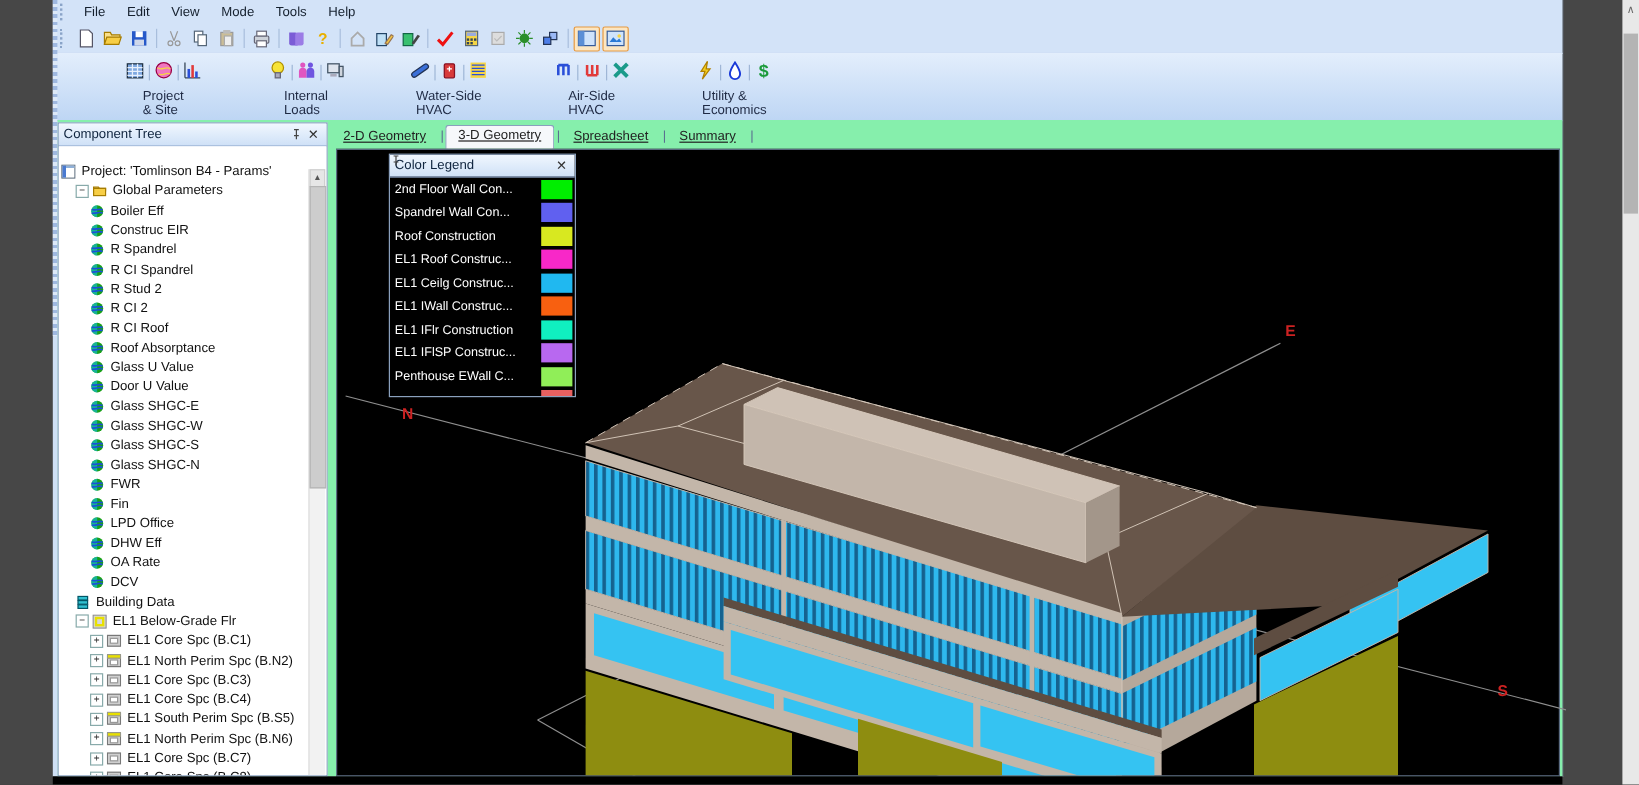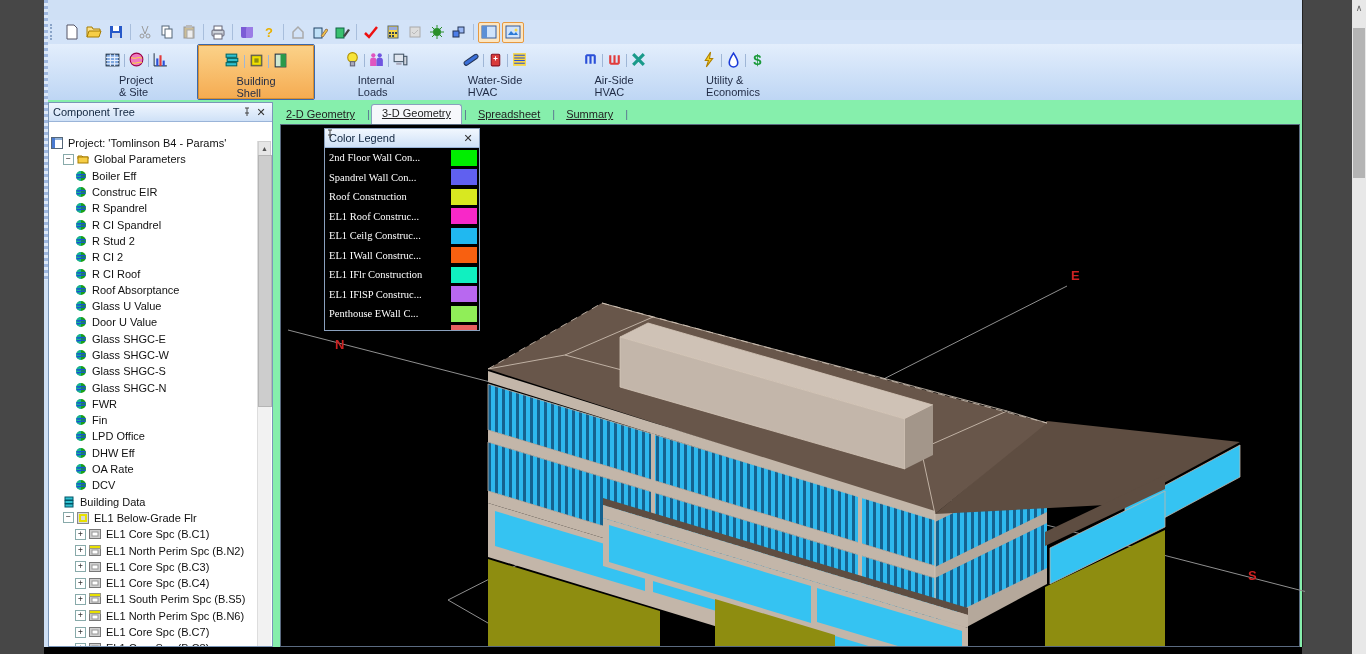--- a/index.html
+++ b/index.html
@@ -50,37 +50,46 @@
   #treethumb{position:absolute;left:0;top:14px;width:12px;height:250px;background:#cdcdcd;border:1px solid #b5b5b5;}
   
   #tabbar{position:absolute;left:228px;top:3px;right:2px;height:20px;display:flex;align-items:flex-end;color:#222;}
   .tab{padding:2px 10px 3px;margin-right:1px;text-decoration:underline;}
   .tab.selected{background:#f6f8fb;border:1px solid #8aa0bd;border-bottom:none;border-radius:3px 3px 0 0;position:relative;top:1px;padding-bottom:5px;}
   .tabsep{color:#5a7090;padding:0 1px 3px;}
   #canvas{position:absolute;left:232px;top:24px;right:2px;bottom:0;background:#000;border:1px solid #5a6a80;}
   #canvas svg{position:absolute;left:0;top:0;}
   
   #legend{position:absolute;left:3px;top:3px;width:154px;height:201px;border:1px solid #8aa0bd;background:#000;overflow:hidden;margin-left:40px;}
-  .lrow{height:19.5px;display:flex;align-items:center;padding:0 2px 0 4px;font-family:Liberation Serif, serif;}
+  .lrow{height:19.5px;display:flex;align-items:center;padding:0 2px 0 4px;}
   .lrow .llabel{flex:1;color:#fff;font-size:10.5px;white-space:nowrap;overflow:hidden;}
   .lswatch{width:26px;height:16px;flex:none;}
   
   #botbar{position:absolute;left:44px;top:647px;width:1258px;height:7px;background:#000;}
   #pagescroll{position:absolute;right:0;top:0;width:14px;height:654px;background:#e8e8e8;}
   #pagescroll .chev{height:16px;text-align:center;color:#666;font-size:9px;line-height:16px;}
   #pagethumb{position:absolute;left:1px;top:28px;width:12px;height:150px;background:#b4b4b4;}
 </style>
 </head>
 <body>
 
 <div id="screen">
 
   <div id="appwin">
     <div id="dockstrip"></div>
 
+    <div id="menubar">
+      <div class="grip"></div>
+    <div class="menu-item">File</div>
+        <div class="menu-item">Edit</div>
+        <div class="menu-item">View</div>
+        <div class="menu-item">Mode</div>
+        <div class="menu-item">Tools</div>
+        <div class="menu-item">Help</div>
+      </div>
 
     <div id="toolbar">
       <div class="grip"></div>
     <div class="tbtn">
           <svg viewBox="0 0 16 16" fill="none" stroke-width="1">
             <path d="M3 1h7l3 3v11H3z" fill="#fff" stroke="#556"></path>
           </svg>
         </div>
         <div class="tbtn">
           <svg viewBox="0 0 16 16" fill="none" stroke-width="1">
@@ -219,40 +228,20 @@
               </svg></span>
             <span class="risep"></span>
             <span><svg viewBox="0 0 16 16" fill="none" stroke-width="1">
                 <path d="M2 14h12M2 14V2" stroke="#345"></path>
                 <rect x="4" y="7" width="2" height="7" fill="#2a4fd8"></rect>
                 <rect x="7" y="4" width="2" height="10" fill="#e13a3a"></rect>
                 <rect x="10" y="9" width="2" height="5" fill="#2a4fd8"></rect>
               </svg></span>
           </div>
           <div class="rlabel">Project<br>&amp; Site</div>
-        </div>
-        <div class="rgroup active">
-          <div class="ricons">
-            <span><svg viewBox="0 0 16 16" fill="none" stroke-width="1">
-                <rect x="2" y="2" width="10" height="3" fill="#30c0d0" stroke="#066"></rect>
-                <rect x="3" y="6" width="10" height="3" fill="#30c0d0" stroke="#066"></rect>
-                <rect x="2" y="10" width="10" height="3" fill="#30c0d0" stroke="#066"></rect>
-              </svg></span>
-            <span class="risep"></span>
-            <span><svg viewBox="0 0 16 16" fill="none" stroke-width="1">
-                <rect x="3" y="3" width="10" height="10" fill="#8e8d10" stroke="#555"></rect>
-                <rect x="5" y="5" width="6" height="6" fill="none" stroke="#f0e000" stroke-width="2"></rect>
-              </svg></span>
-            <span class="risep"></span>
-            <span><svg viewBox="0 0 16 16" fill="none" stroke-width="1">
-                <rect x="3" y="2" width="10" height="12" fill="#cfe8d0" stroke="#234"></rect>
-                <rect x="8" y="2" width="5" height="12" fill="#2a9a4a"></rect>
-              </svg></span>
-          </div>
-          <div class="rlabel">Building<br>Shell</div>
         </div>
         <div class="rgroup">
           <div class="ricons">
             <span><svg viewBox="0 0 16 16" fill="none" stroke-width="1">
                 <circle cx="8" cy="6" r="4.5" fill="#f7e438" stroke="#b09000"></circle>
                 <rect x="6" y="10" width="4" height="4" fill="#aab" stroke="#667"></rect>
               </svg></span>
             <span class="risep"></span>
             <span><svg viewBox="0 0 16 16" fill="none" stroke-width="1">
                 <circle cx="5" cy="4" r="2" fill="#e055c0"></circle>

